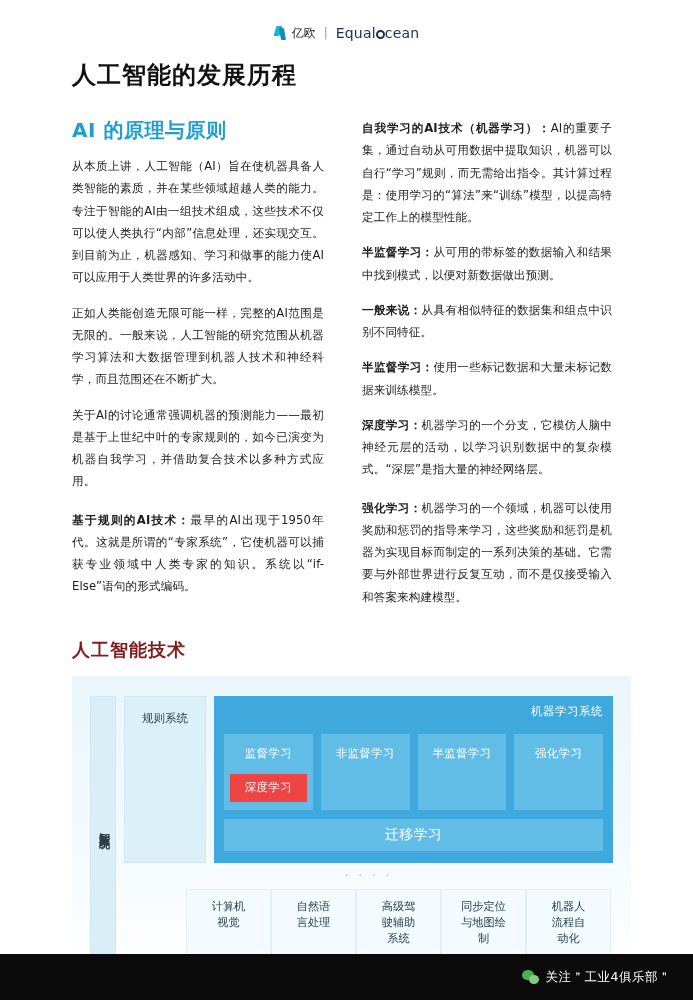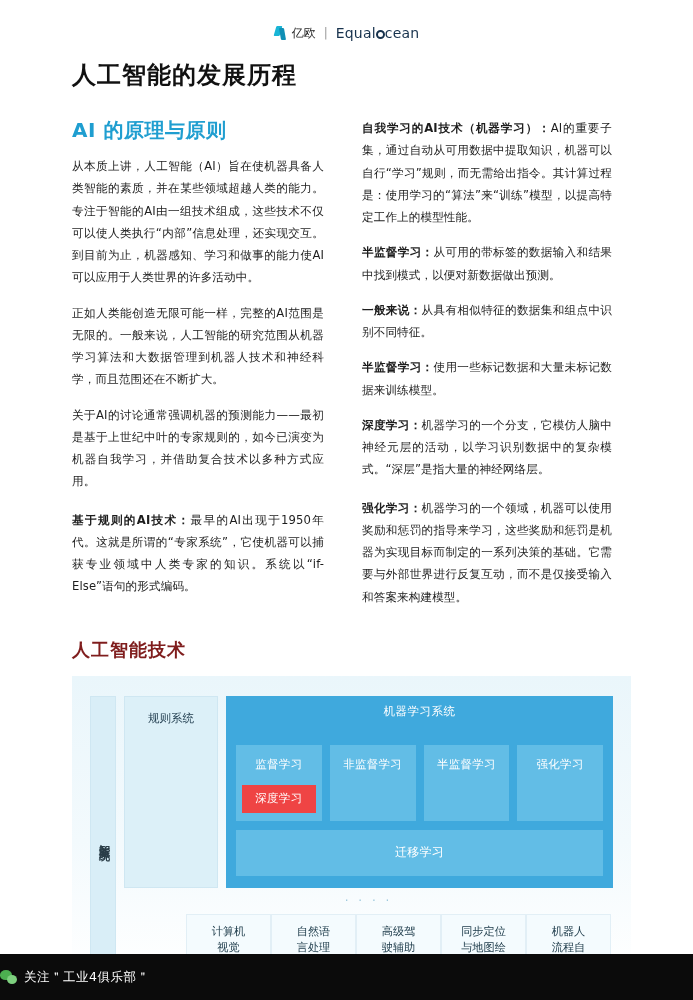--- a/index.html
+++ b/index.html
@@ -156,40 +156,40 @@
     flex: 1;
     display: flex;
     flex-direction: column;
   }
   .top-row {
     display: flex;
     gap: 8px;
     align-items: stretch;
   }
   .rule-box {
-    width: 94px;
+    width: 82px;
     background: #dcf0f8;
     border: 1px solid #cfe7f2;
     color: #1f3b4d;
     font-size: 11.5px;
     display: flex;
     align-items: flex-start;
     justify-content: center;
     padding-top: 14px;
   }
   .ml-panel {
     flex: 1;
     background: #3fa9dd;
     padding: 8px 10px 12px 10px;
   }
   .ml-title {
     color: #ffffff;
     font-size: 11.5px;
-    text-align: center;
-    margin-bottom: 26px;
+    text-align: right;
+    margin-bottom: 15px;
     letter-spacing: .5px;
     font-family: Liberation Mono, monospace;
   }
   .ml-cards {
     display: flex;
     gap: 8px;
   }
   .ml-card {
     flex: 1;
     height: 76px;
@@ -209,24 +209,24 @@
     height: 28px;
     background: #ef4444;
     color: #fff;
     font-size: 11.5px;
     display: flex;
     align-items: center;
     justify-content: center;
   }
   .transfer-bar {
     margin-top: 9px;
-    height: 46px;
+    height: 32px;
     background: #62bde6;
     color: #fff;
-    font-size: 12px;
+    font-size: 14px;
     display: flex;
     align-items: center;
     justify-content: center;
     letter-spacing: .3px;
   }
   .dots {
     text-align: center;
     color: #9ec9dd;
     font-size: 12px;
     letter-spacing: 3px;
@@ -256,20 +256,21 @@
   }
 
   
   .footer {
     position: absolute;
     left: 0; right: 0; bottom: 0;
     height: 46px;
     background: #0b0b0b;
     display: flex;
     align-items: center;
+    justify-content: flex-end;
     padding-right: 22px;
     gap: 7px;
   }
   .wechat-icon {
     width: 17px; height: 14px;
     position: relative;
   }
   .wechat-icon .b1 {
     position: absolute; left: 0; top: 0;
     width: 12px; height: 10px;

